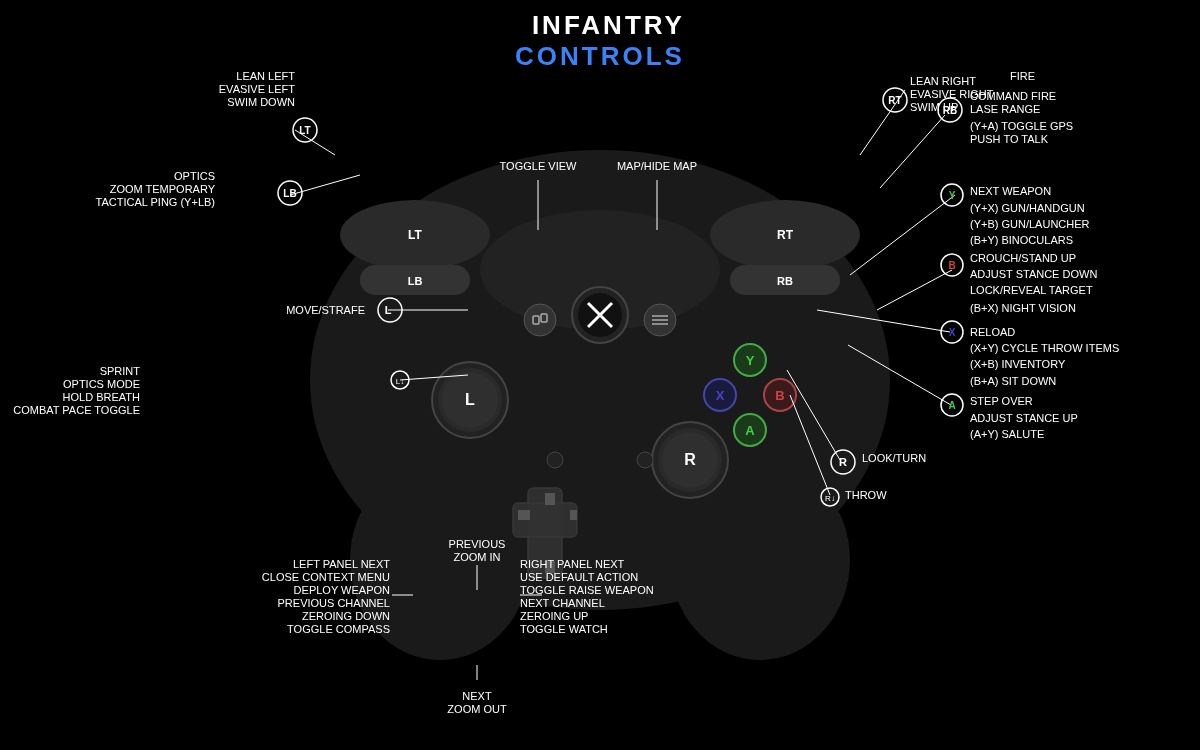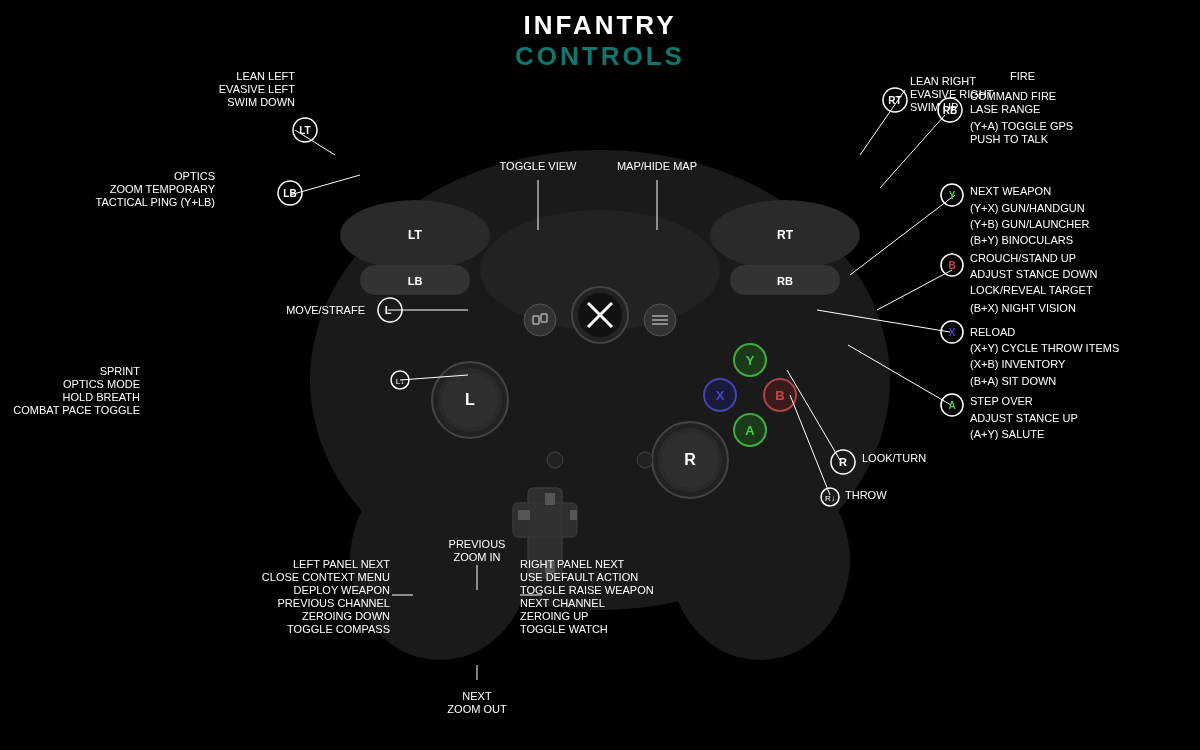--- a/index.html
+++ b/index.html
@@ -18,34 +18,34 @@
       height: 750px;
       position: relative;
     }
 
     
     .title-area {
       position: absolute;
       top: 10px;
       left: 50%;
       transform: translateX(-50%);
-      text-align: center;
+      text-align: right;
       z-index: 10;
     }
     .title-main {
       font-size: 26px;
       font-weight: bold;
       letter-spacing: 3px;
       color: #fff;
     }
     .title-sub {
       font-size: 26px;
       font-weight: bold;
       letter-spacing: 3px;
-      color: #0f766e;
+      color: #3b82f6;
     }
   </style>
 </head>
 <body>
 
 <div class="page-container">
 
   <div class="title-area">
     <div class="title-main">INFANTRY</div>
     <div class="title-sub">CONTROLS</div>

